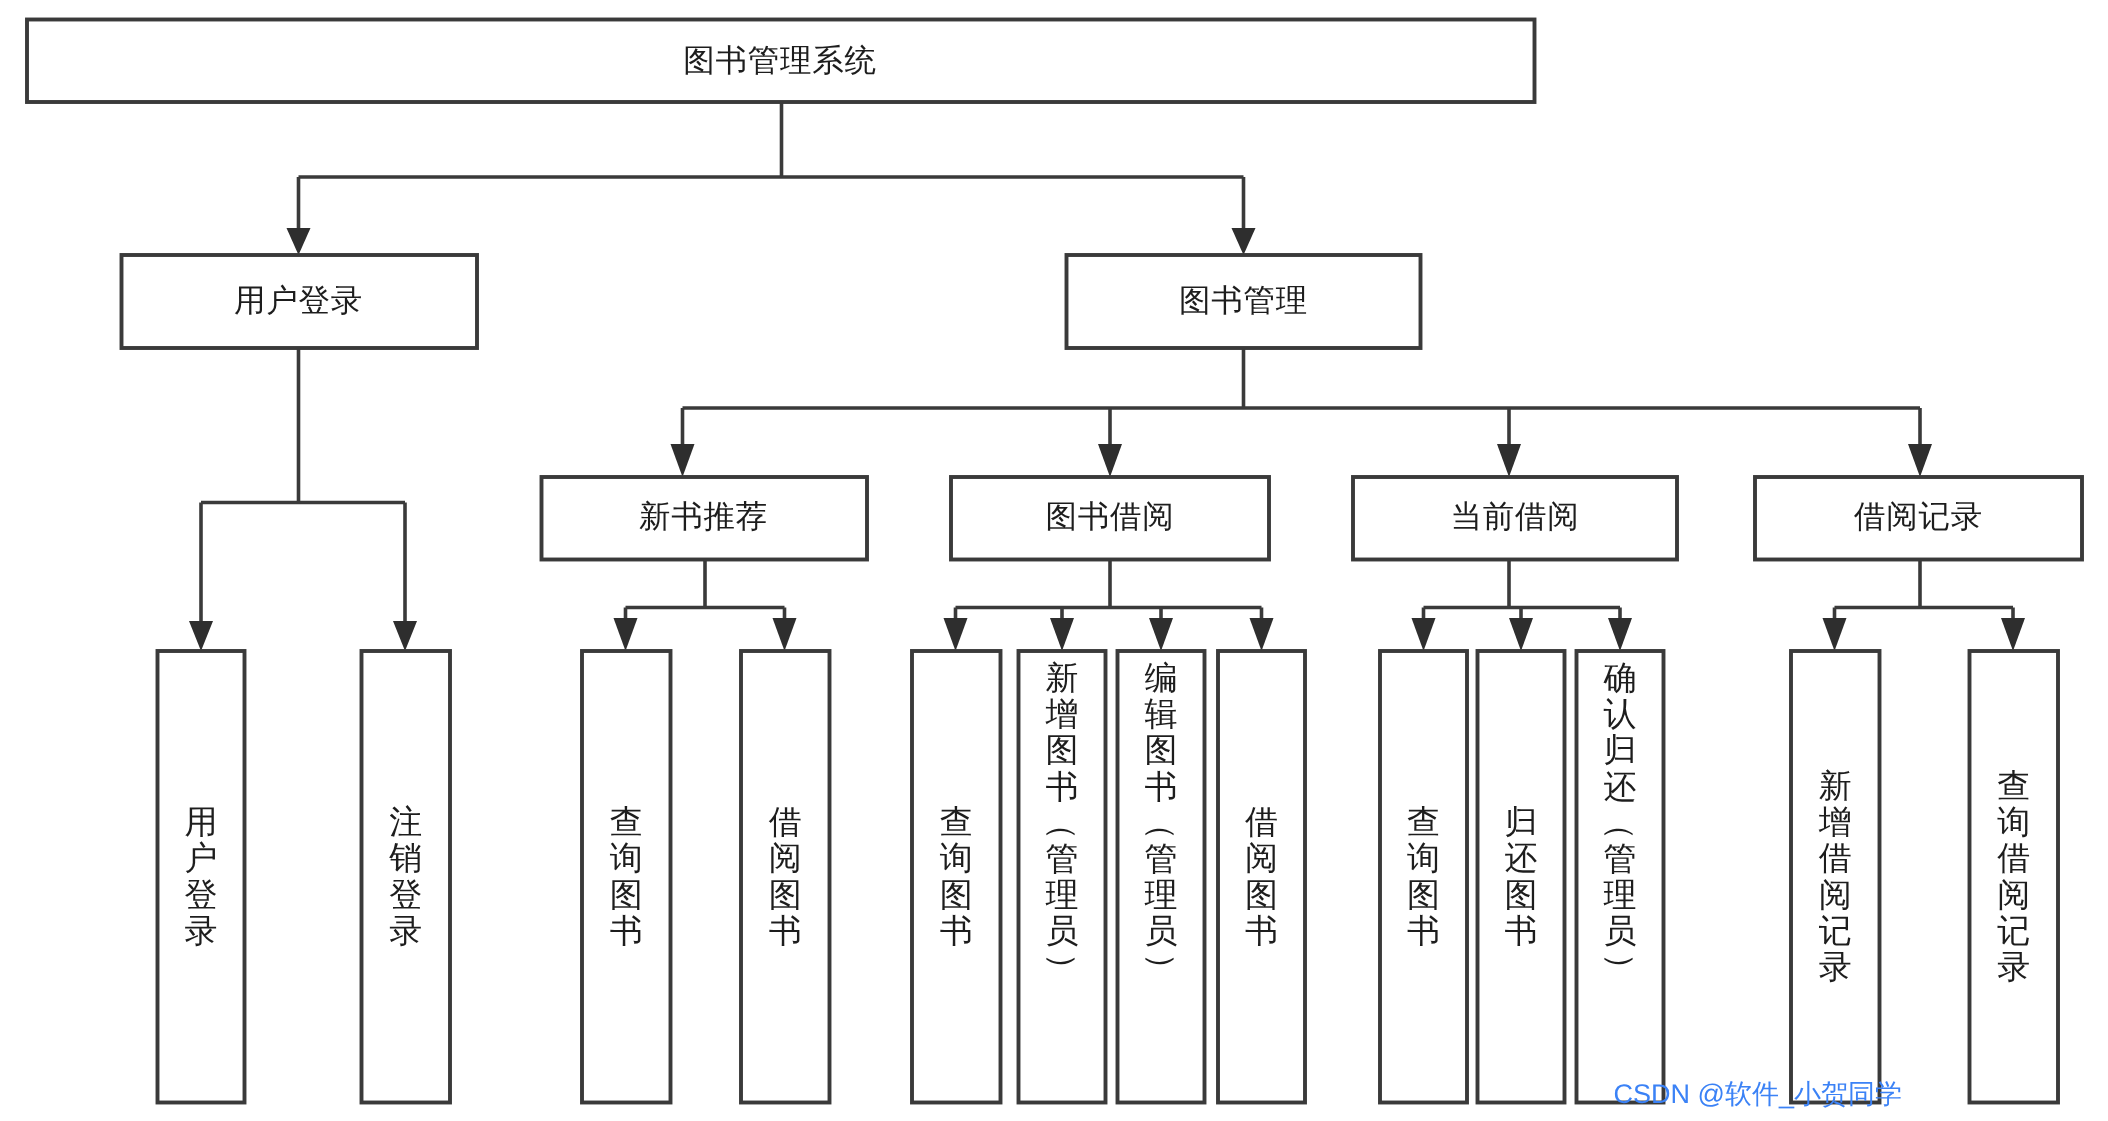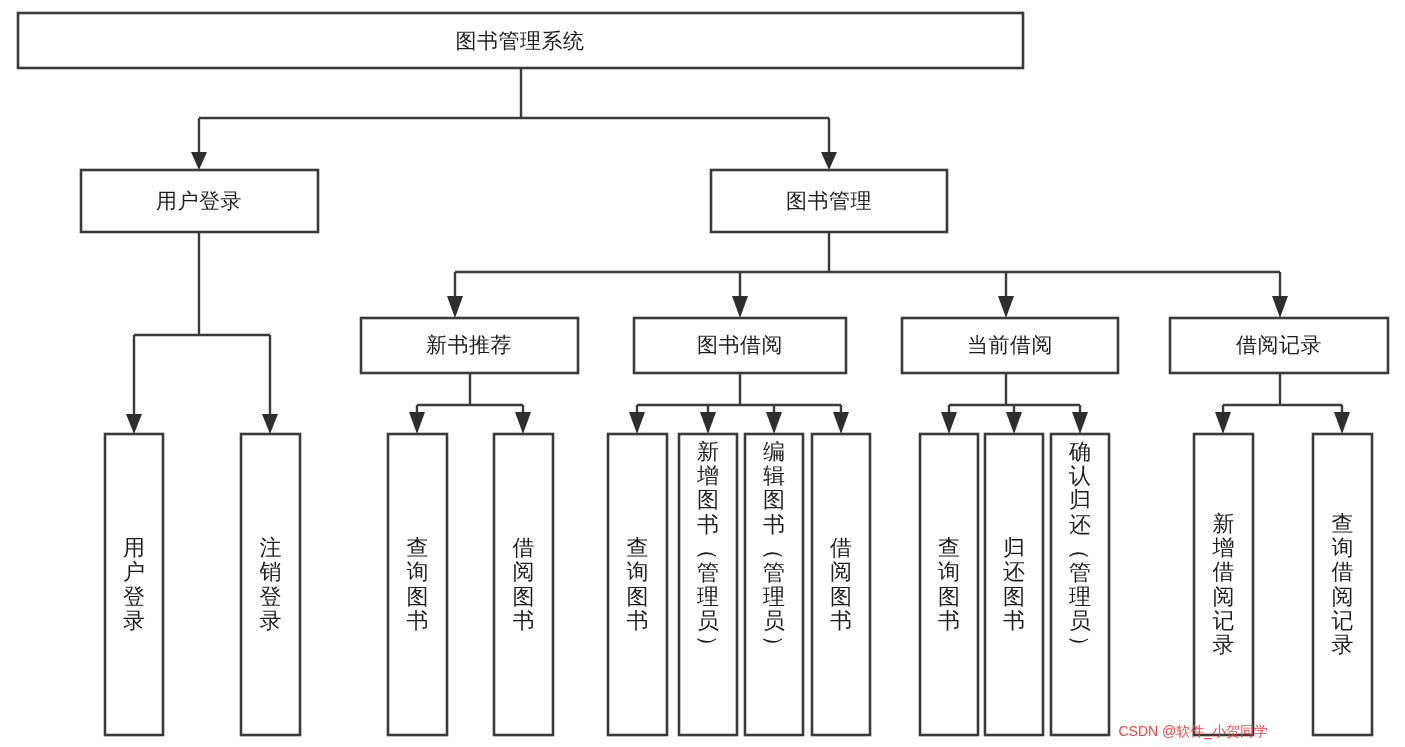--- a/index.html
+++ b/index.html
@@ -47,22 +47,22 @@
     font-size: 21px;
     text-anchor: middle;
     dominant-baseline: middle;
     letter-spacing: 0.5px;
   }
   .watermark {
     position: absolute;
     right: 14px;
     bottom: 6px;
     font-family: "Liberation Sans", "DejaVu Sans", sans-serif;
-    font-size: 14px;
-    color: #ef4444;
+    font-size: 18px;
+    color: #3b82f6;
     white-space: nowrap;
     user-select: none;
   }
   .vlabel-wrap {
     position: absolute;
     display: flex;
     flex-direction: column;
     align-items: center;
     justify-content: center;
     font-family: "Liberation Sans", "DejaVu Sans", sans-serif;

